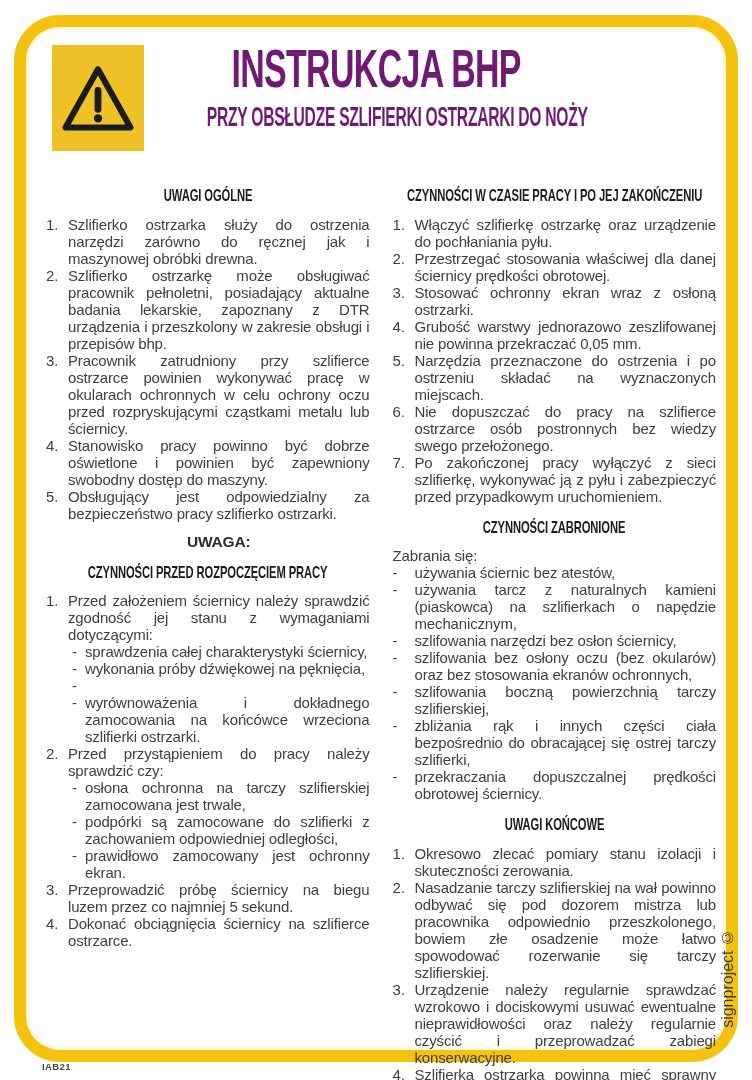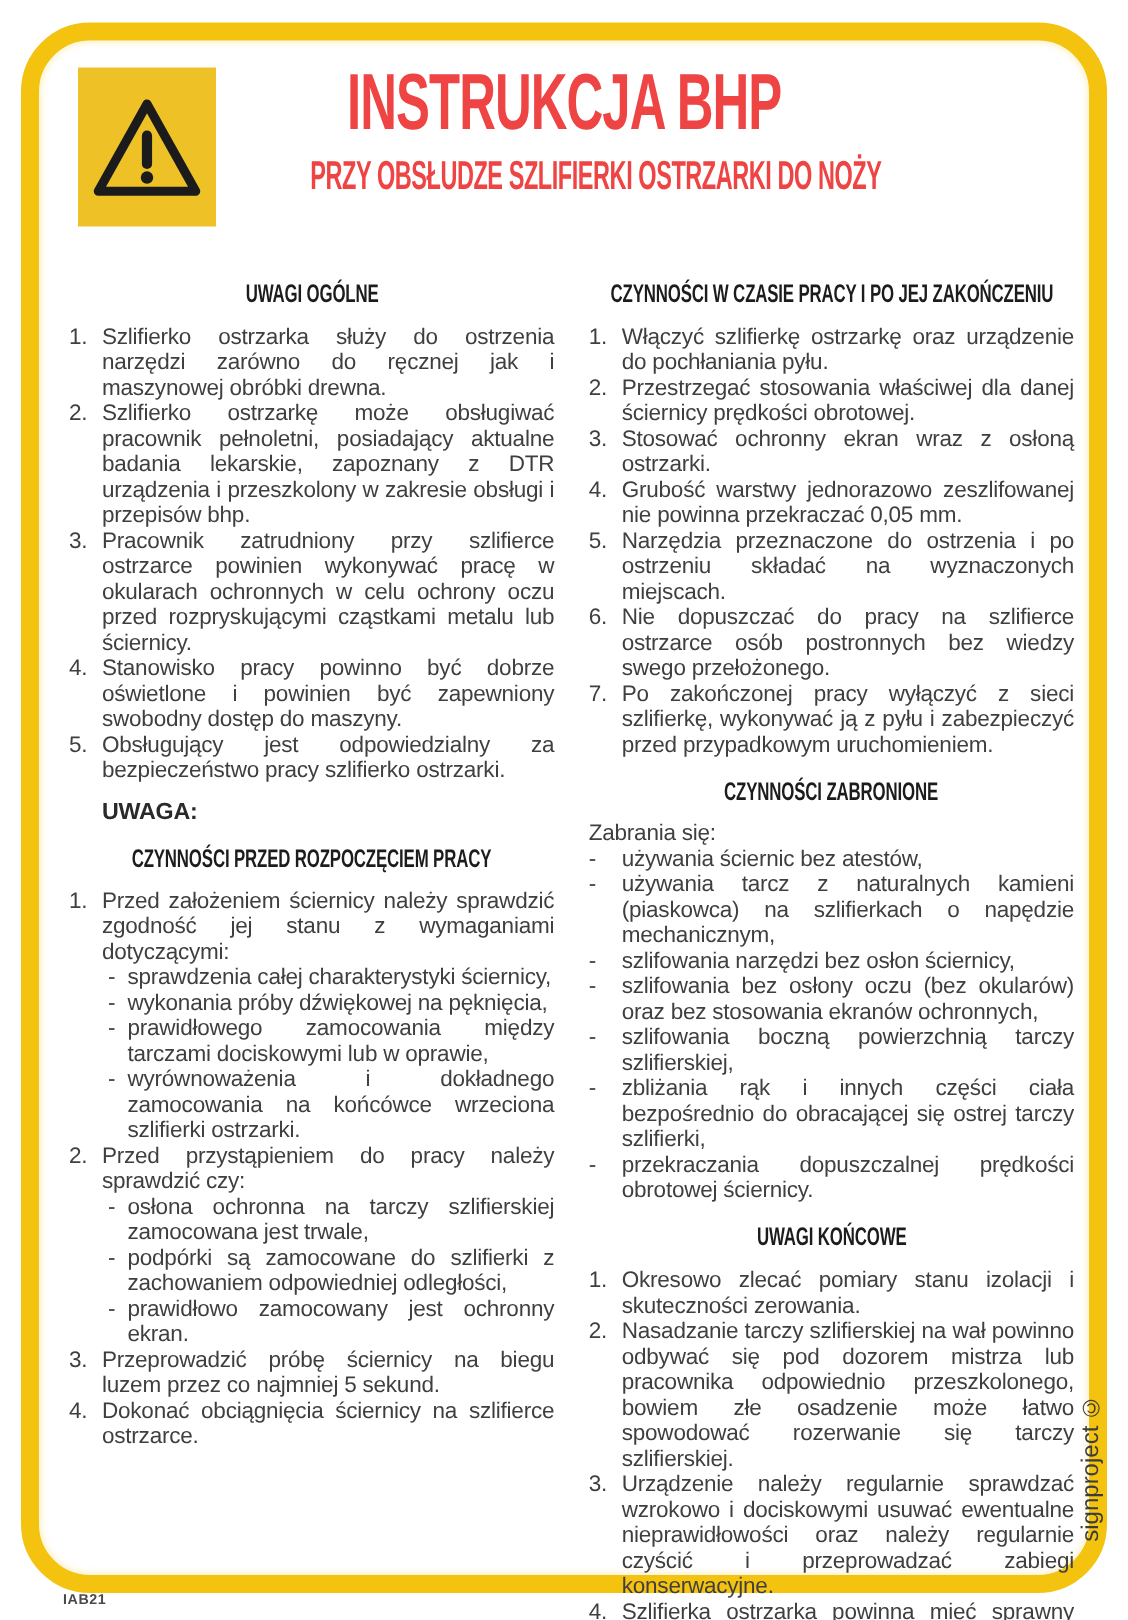--- a/index.html
+++ b/index.html
@@ -9,21 +9,21 @@
   }
   .frame{
     position:absolute;left:14px;top:15px;width:724px;height:1047px;
     border:12px solid #f4c30f;border-radius:46px;box-sizing:border-box;
     box-shadow:inset 0 0 6px rgba(244,195,15,.35);
   }
   .warning-box{
     position:absolute;left:52px;top:45px;width:92px;height:106px;background:#eec227;
     display:flex;align-items:center;justify-content:center;
   }
-  .header{position:absolute;top:42px;left:0;right:0;text-align:center;color:#ef4444;}
+  .header{position:absolute;top:42px;left:0;right:0;text-align:center;color:#701a75;}
   .title-line,.subtitle-line{line-height:1;white-space:nowrap;}
   .title-line{font-size:53px;font-weight:bold;display:inline-block;transform:scaleX(.64);transform-origin:center;letter-spacing:-1px;}
   .subtitle-wrap{margin-top:9px;padding-left:42px;}
   .subtitle-line{font-size:27px;font-weight:bold;display:inline-block;transform:scaleX(.58);transform-origin:center;letter-spacing:-0.5px;}
   .columns{
     position:absolute;top:172px;left:46px;right:36px;bottom:30px;
     display:flex;gap:23px;font-size:15px;line-height:17px;letter-spacing:-0.15px;margin-top:10px;
   }
   .col{flex:1;min-width:0;}
   .sec-heading{
@@ -31,21 +31,21 @@
     font-size:17px;font-weight:bold;color:#1c1c1c;line-height:1.15;
   }
   .col > .sec-heading:first-child{margin-top:4px;}
   .cond{transform:scaleX(.66);transform-origin:center;white-space:nowrap;display:inline-block;}
   .item{display:flex;}
   .marker{flex:0 0 22px;}
   .itxt{flex:1;text-align:justify;}
   .sub{display:flex;padding-left:26px;}
   .smarker{flex:0 0 13px;}
   .note{margin-top:11px;padding-left:22px;}
-  .note-label{font-weight:bold;font-size:15.5px;color:#2a2a2a;}
+  .note-label{font-weight:bold;font-size:15.5px;color:#2a2a2a;text-align:center;}
   .note-text{text-align:justify;}
   .plain{margin:0;}
   .catalog-code{
     position:absolute;left:42px;top:1061px;font-size:9.5px;font-weight:bold;
     color:#4a4a4a;letter-spacing:.4px;
   }
   .credit{
     position:absolute;right:15px;bottom:52px;
     writing-mode:vertical-rl;transform:rotate(180deg);
     font-size:16px;color:#3c3c3c;
@@ -110,21 +110,20 @@
         <div class="sub">
           <span class="smarker">-</span>
           <span class="itxt">sprawdzenia całej charakterystyki ściernicy,</span>
         </div>
         <div class="sub">
           <span class="smarker">-</span>
           <span class="itxt">wykonania próby dźwiękowej na pęknięcia,</span>
         </div>
         <div class="sub">
           <span class="smarker">-</span>
-          <span class="itxt">prawidłowego zamocowania między tarczami dociskowymi lub w oprawie,</span>
         </div>
         <div class="sub">
           <span class="smarker">-</span>
           <span class="itxt">wyrównoważenia i dokładnego zamocowania na końcówce wrzeciona szlifierki ostrzarki.</span>
         </div>
         <div class="item">
           <span class="marker">2.</span>
           <span class="itxt">Przed przystąpieniem do pracy należy sprawdzić czy:</span>
         </div>
         <div class="sub">

